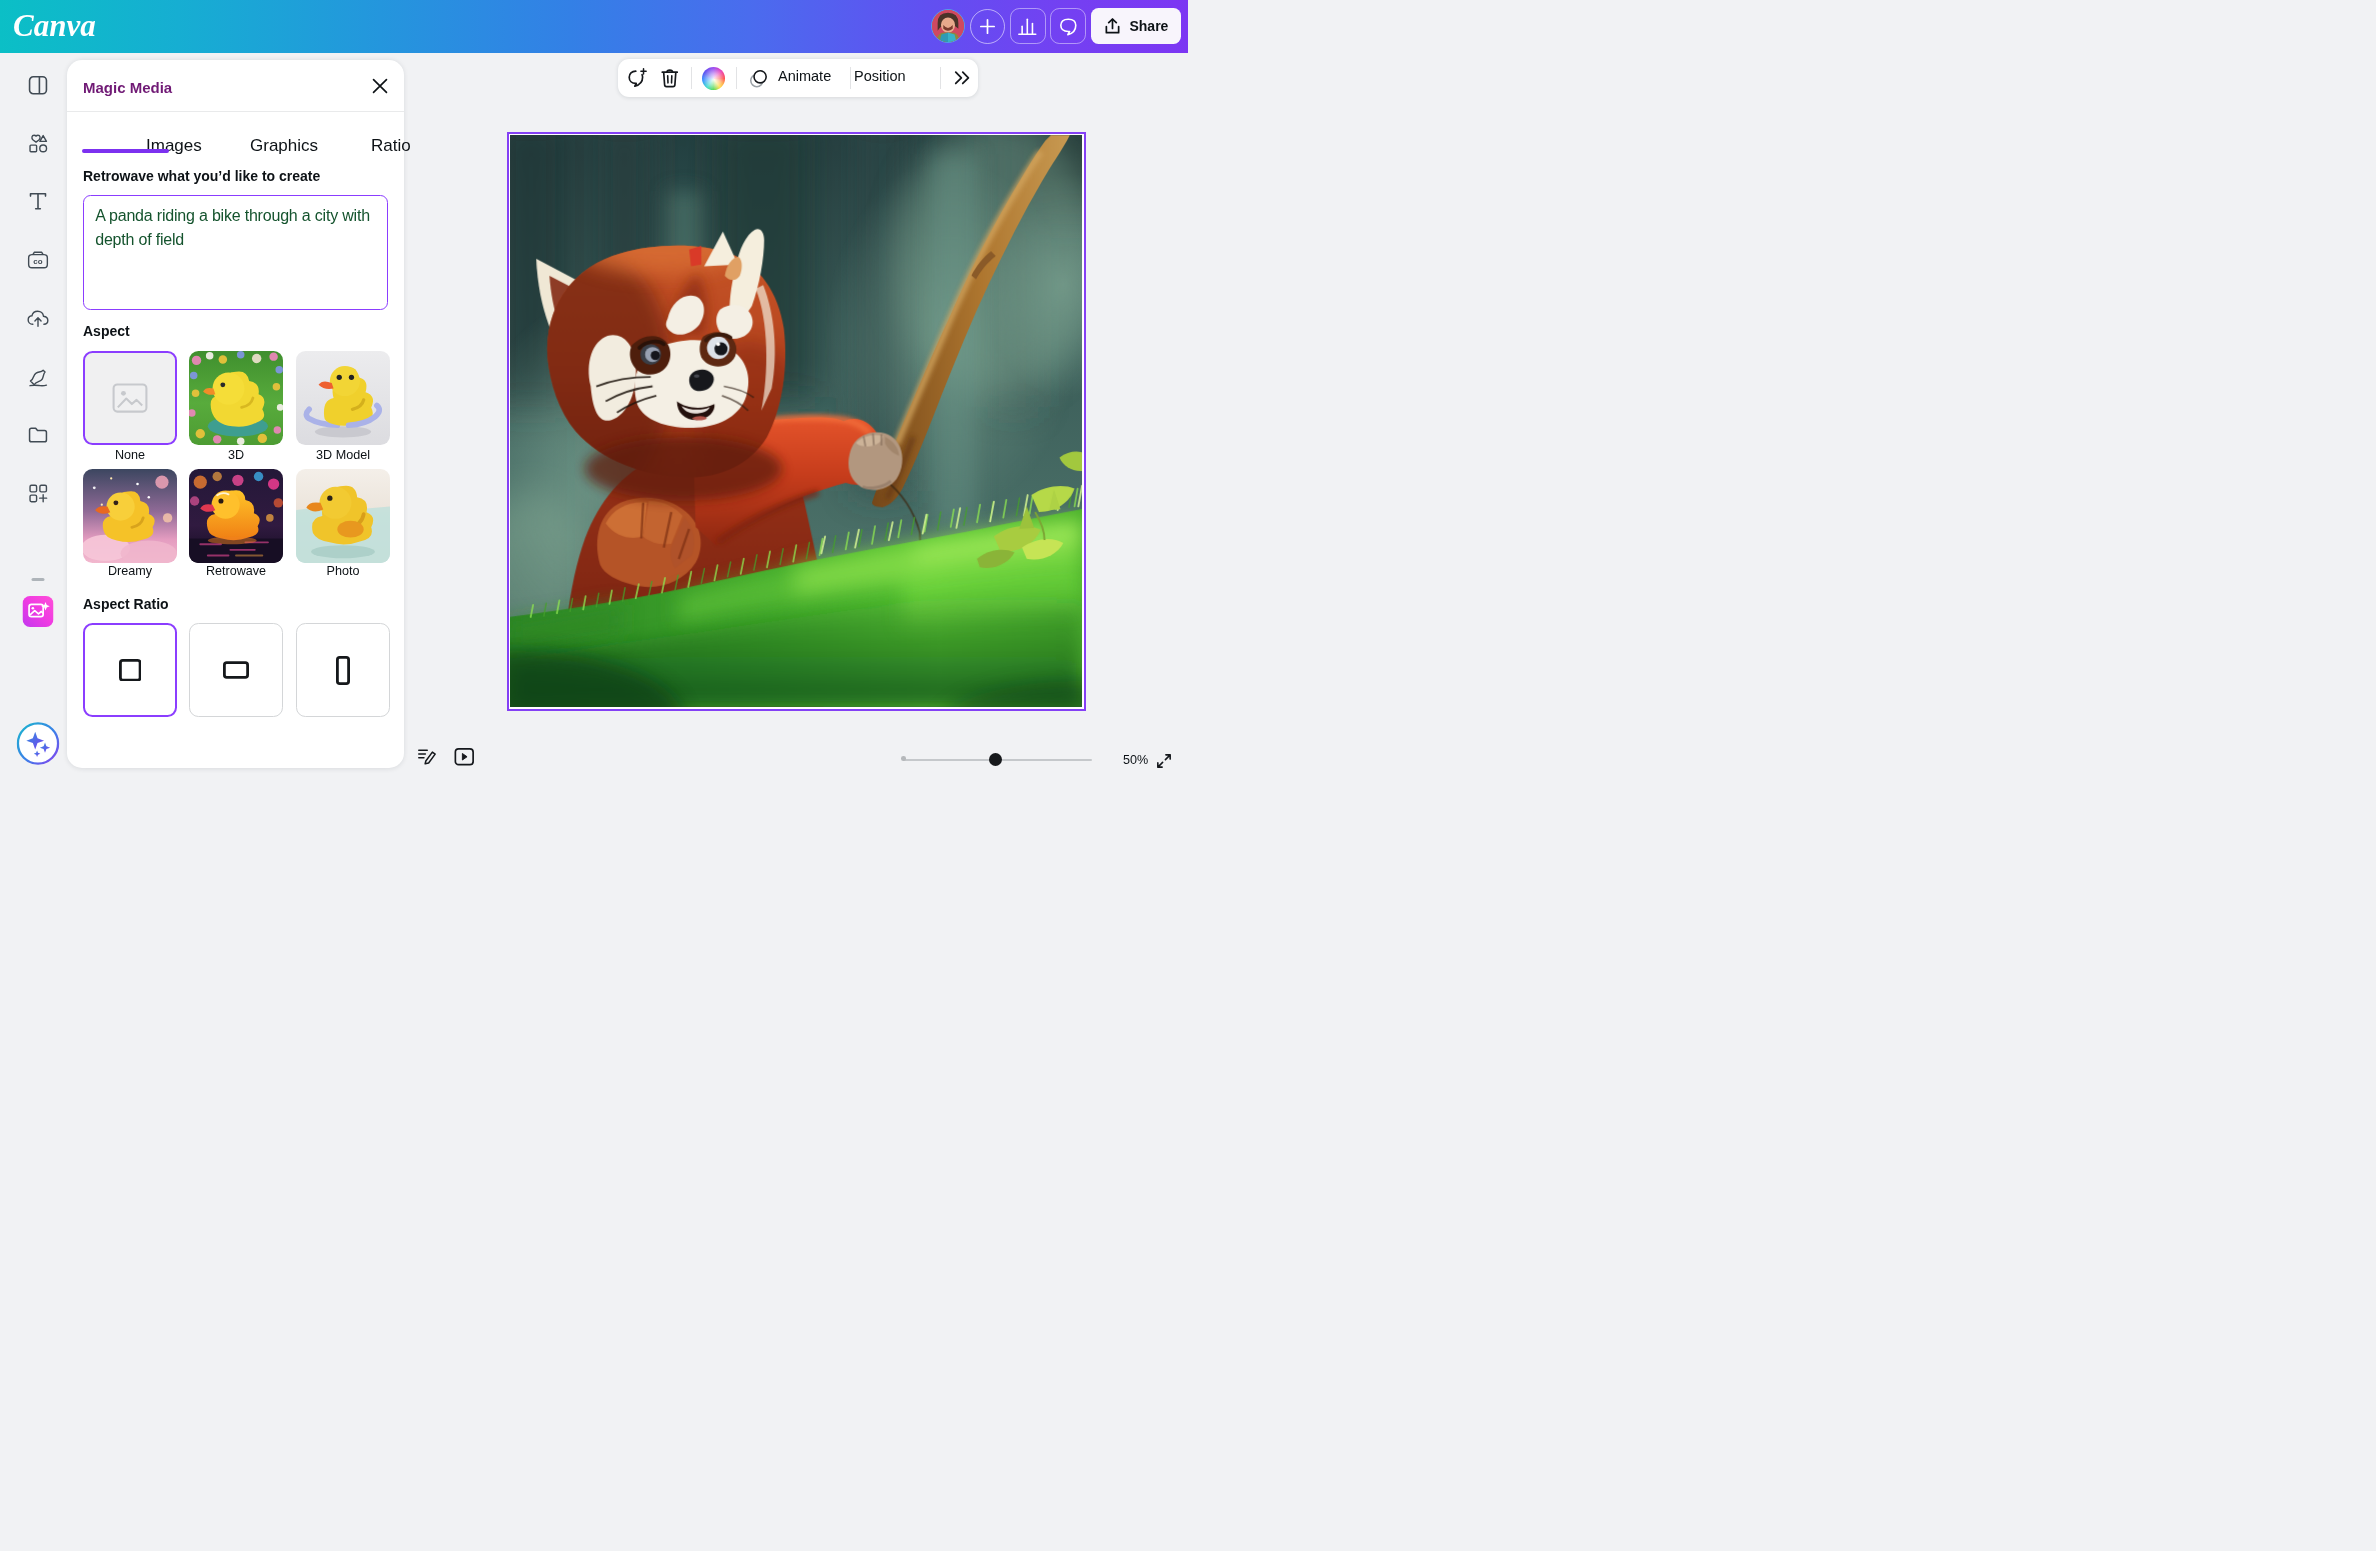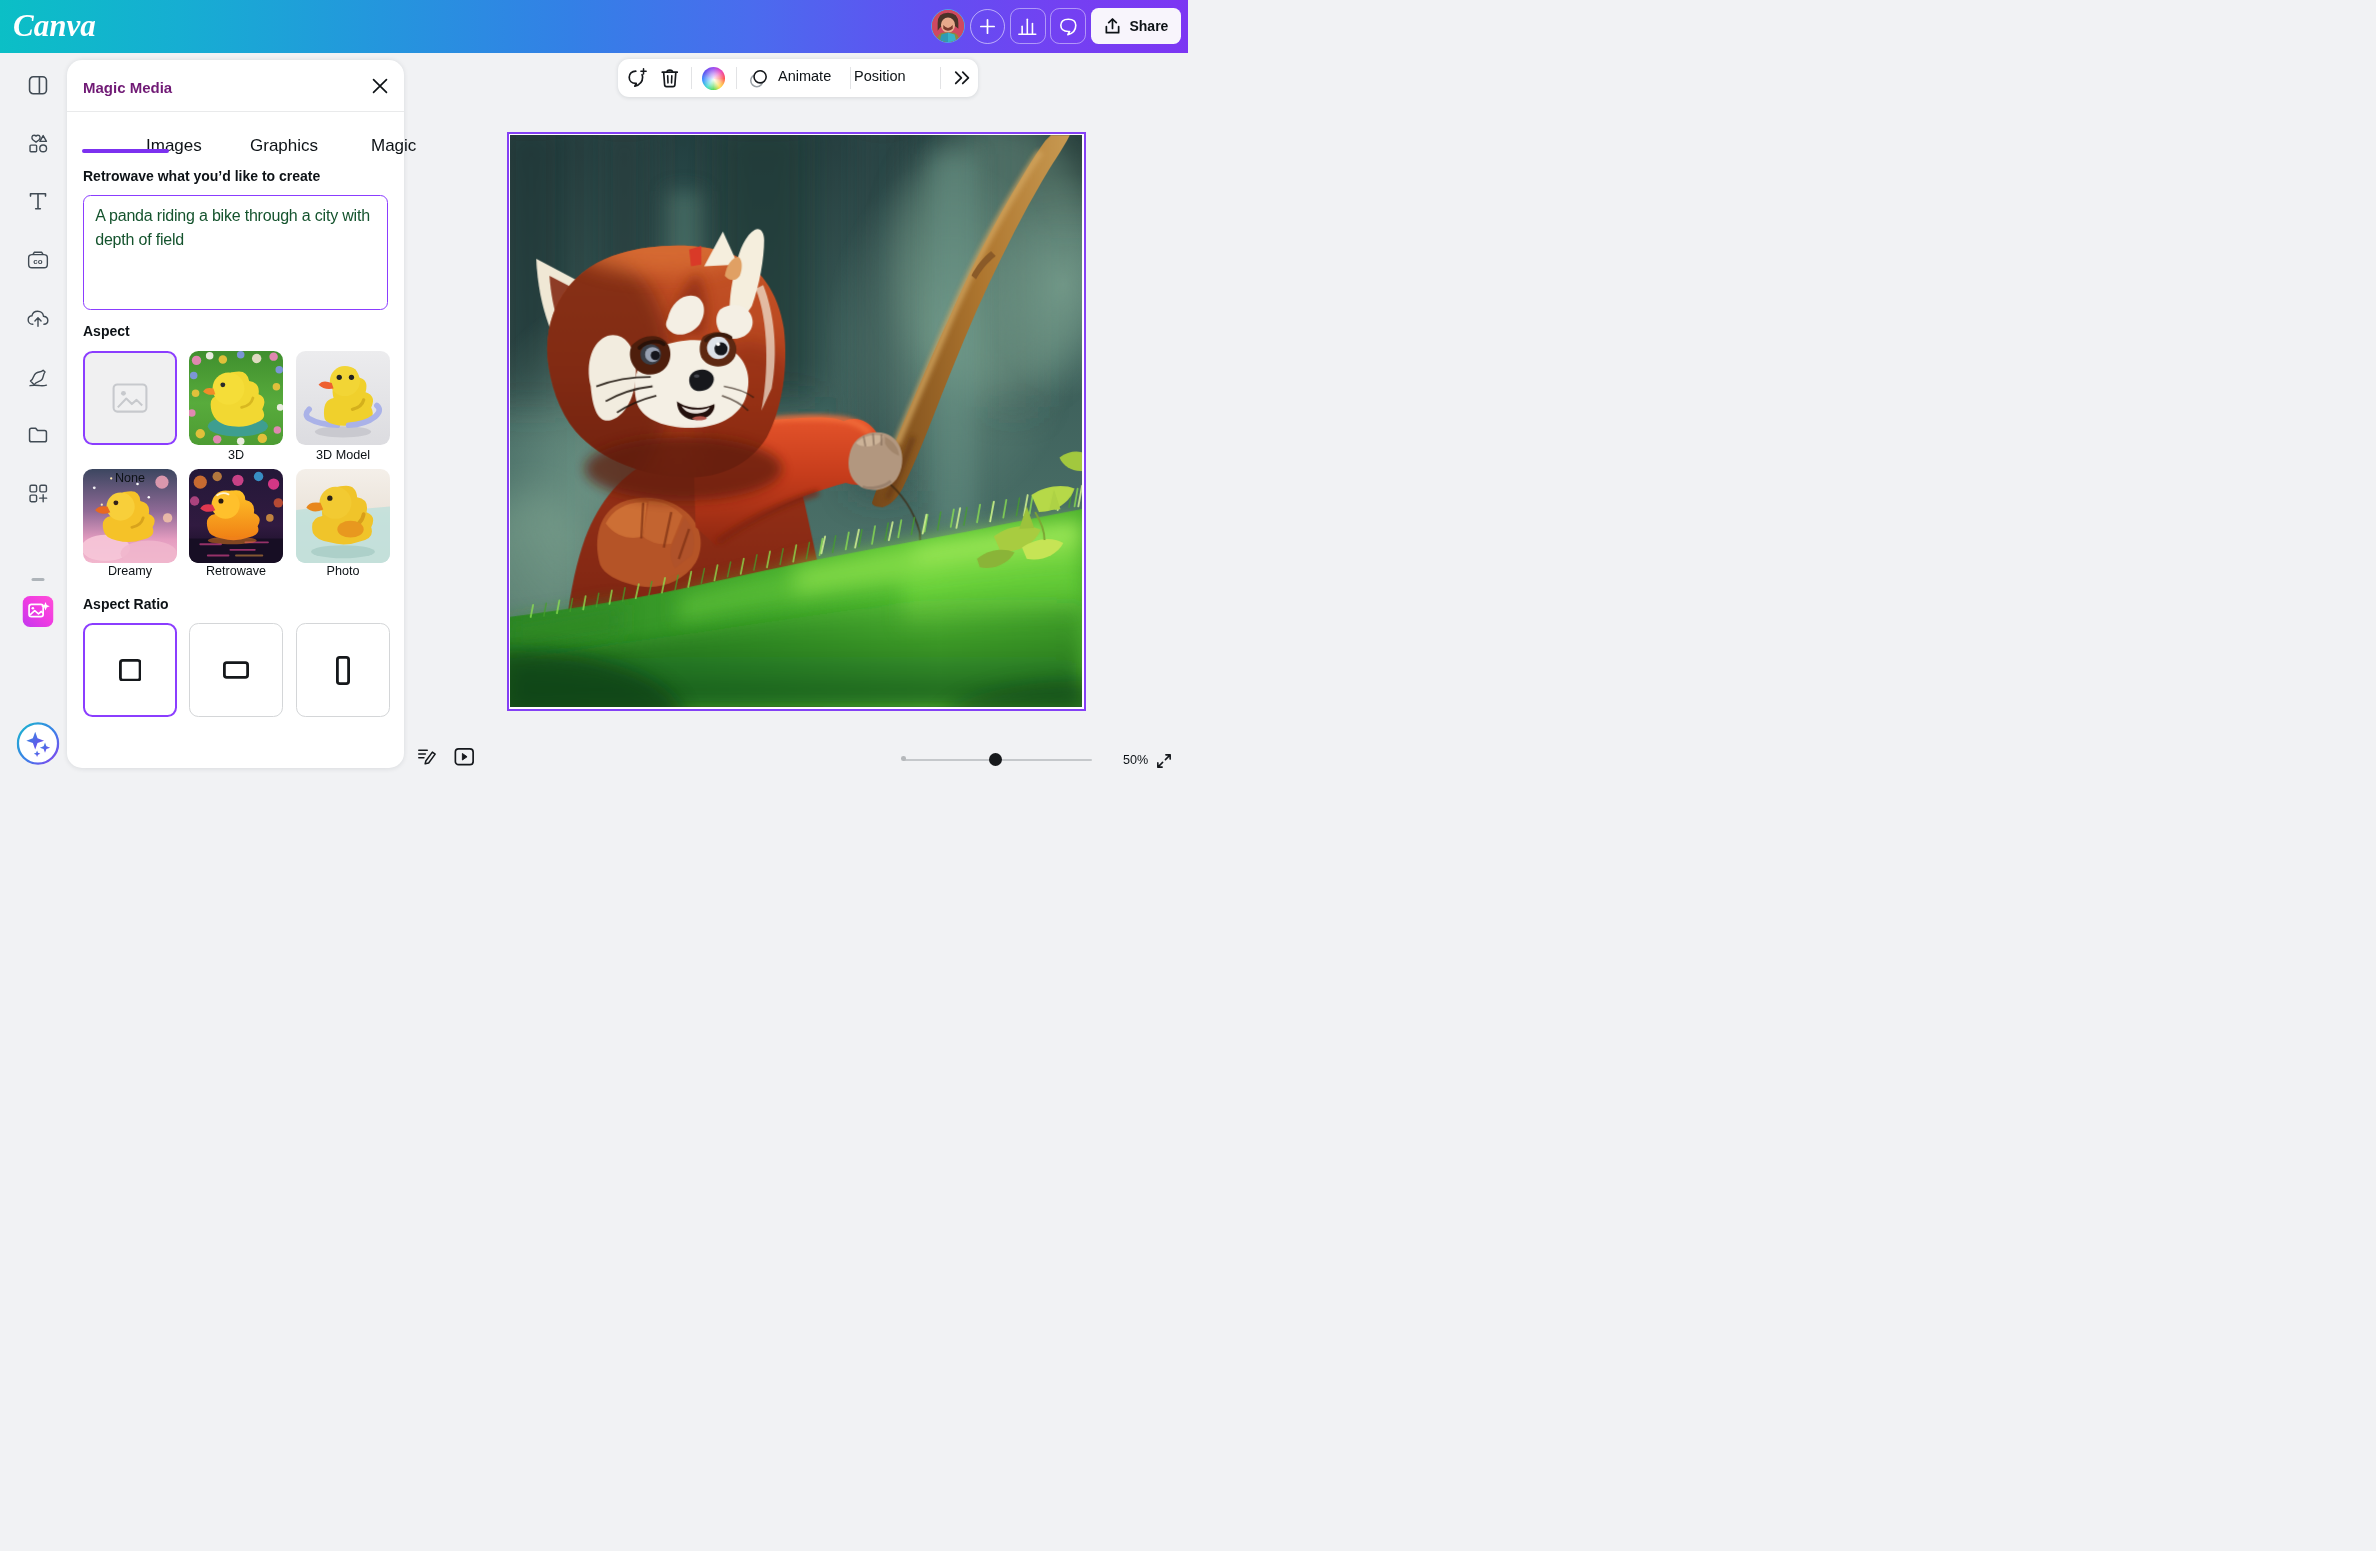--- a/index.html
+++ b/index.html
@@ -436,21 +436,21 @@
 <div class="panel">
   <div class="p-head">
     <div class="p-title">Magic Media</div>
     <svg class="p-x" viewBox="0 0 26 26">
         <path d="M6 6 L20 20 M20 6 L6 20" stroke="#0d1216" stroke-width="1.8" stroke-linecap="round"></path>
       </svg>
   </div>
   <div class="tabs">
     <div class="tab" style="left:37px;">Images</div>
     <div class="tab" style="left:141px;">Graphics</div>
-    <div class="tab" style="left:262px;">Magic</div>
+    <div class="tab" style="left:262px;">Ratio</div>
     <div class="tab-underline"></div>
   </div>
   <div class="d-label">Retrowave what you’d like to create</div>
   <div class="ta">A panda riding a bike through a city with depth of field</div>
   <div class="s-label">Aspect</div>
   <div id="tiles">
   <div class="tile sel" style="left:16px;top:291px;background:#f0f0f1;display:flex;align-items:center;justify-content:center;">
     <svg width="36" height="30" viewBox="0 0 38 32">
           <rect x="1.5" y="1.5" width="35" height="29" rx="4" fill="none" stroke="#c7c9cd" stroke-width="2.2"></rect>
           <circle cx="12" cy="11" r="2.6" fill="#c7c9cd"></circle>
@@ -588,21 +588,21 @@
       <path d="M0 44 Q30 38 52 44 L100 40 V100 H0 Z" fill="#c4e0da" opacity=".9"></path>
       <path d="M18 68 Q14 52 28 50 Q26 36 38 32 Q36 18 50 18 Q64 16 65 30 Q78 32 75 46 Q86 50 80 62 Q84 74 68 77 Q52 83 36 78 Q22 76 18 68 Z" fill="#f0c42a"></path>
       <circle cx="42" cy="36" r="17" fill="#f2ca32"></circle>
       <path d="M26 36 Q14 34 11 41 Q18 48 29 43 Z" fill="#e8871c"></path>
       <circle cx="36" cy="31" r="2.8" fill="#2a2118"></circle>
       <path d="M56 62 Q70 60 72 48" fill="none" stroke="#d89e1a" stroke-width="4" stroke-linecap="round"></path>
       <ellipse cx="58" cy="64" rx="14" ry="9" fill="#e8981f"></ellipse>
       <ellipse cx="50" cy="88" rx="34" ry="7" fill="#a8ccc4" opacity=".8"></ellipse>
     </svg>
   </div>
-  <div class="tlab" style="left:16px;top:388px;margin-top:23px;">None</div>
+  <div class="tlab" style="left:16px;top:388px;">None</div>
   <div class="tlab" style="left:122px;top:388px;">3D</div>
   <div class="tlab" style="left:229px;top:388px;">3D Model</div>
   <div class="tlab" style="left:16px;top:504px;">Dreamy</div>
   <div class="tlab" style="left:122px;top:504px;">Retrowave</div>
   <div class="tlab" style="left:229px;top:504px;">Photo</div>
   </div>
   <div class="ar-label">Aspect Ratio</div>
   <div id="arboxes">
     <div class="arbox sel" style="left:16px;top:563px;">
         <svg width="22.5" height="22.5" viewBox="0 0 24 24">

